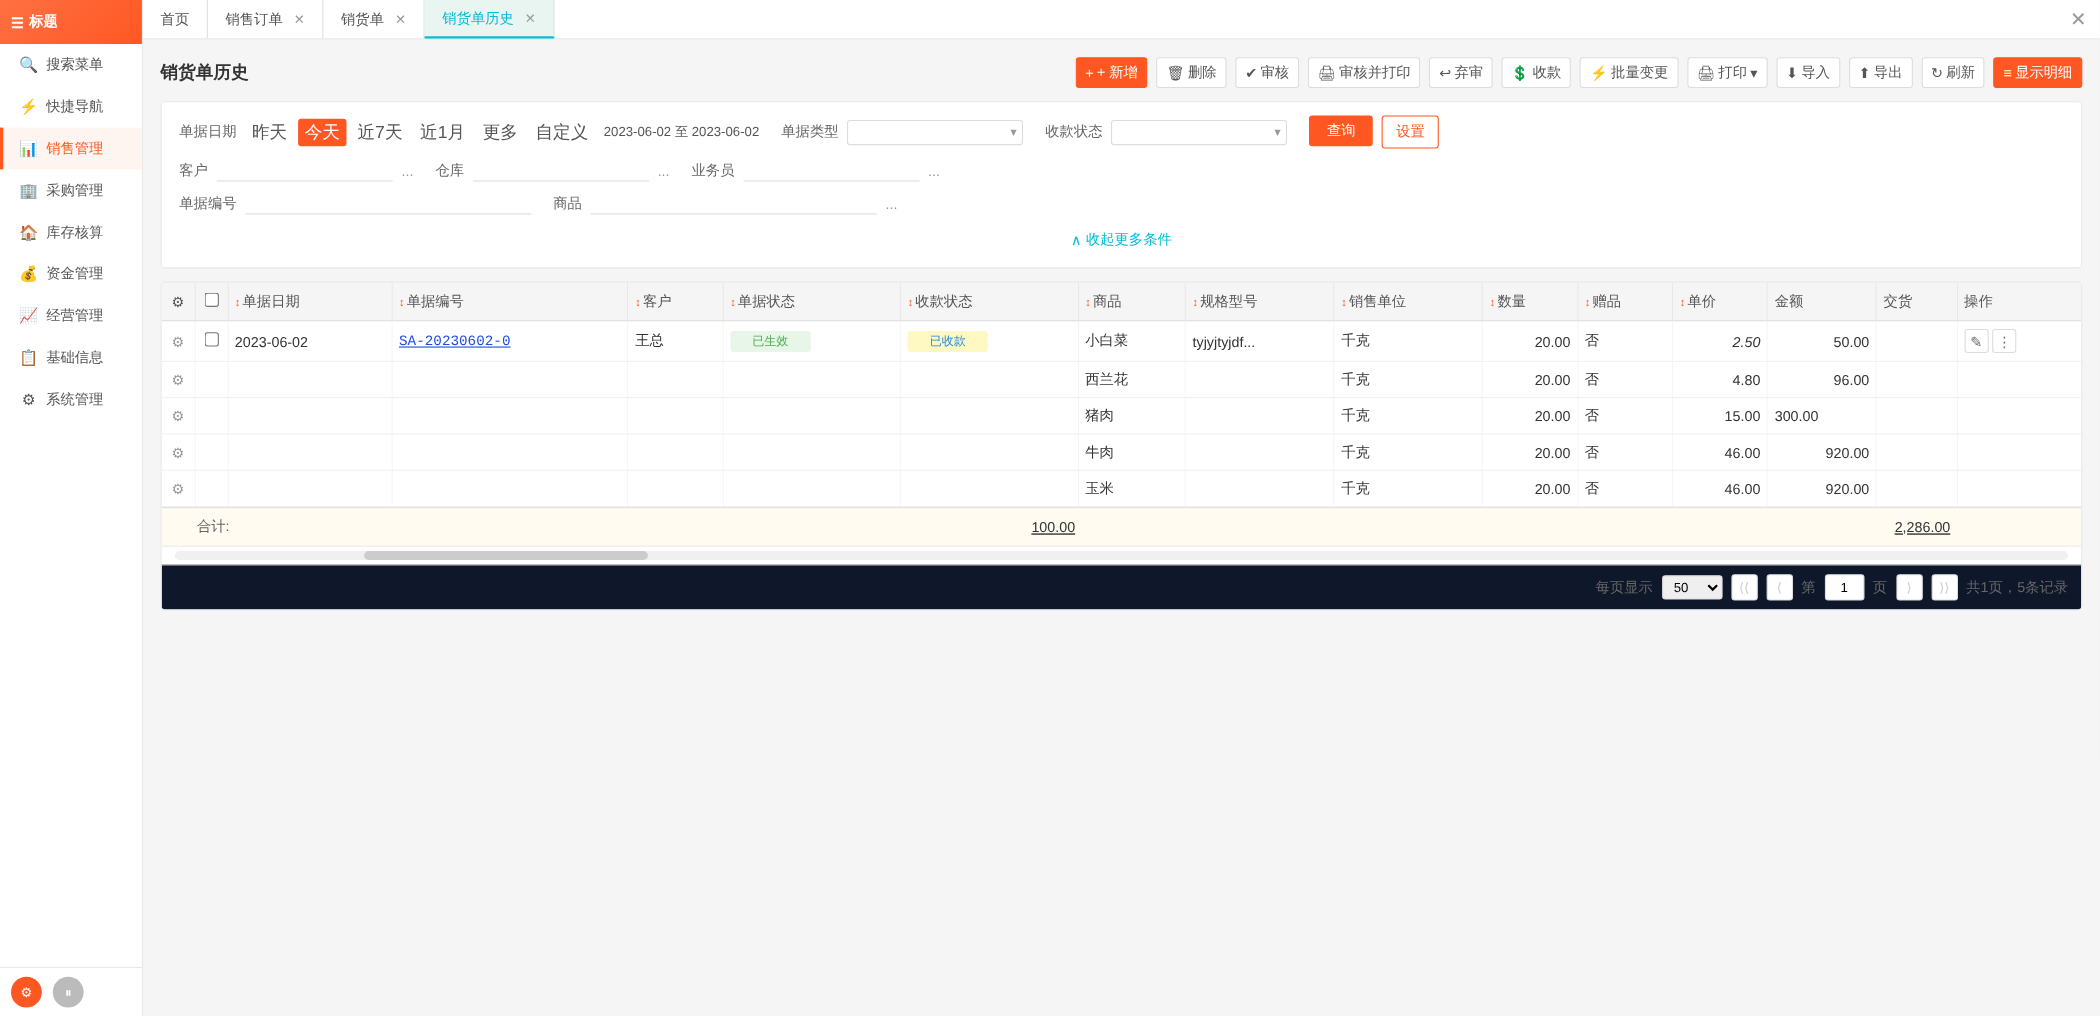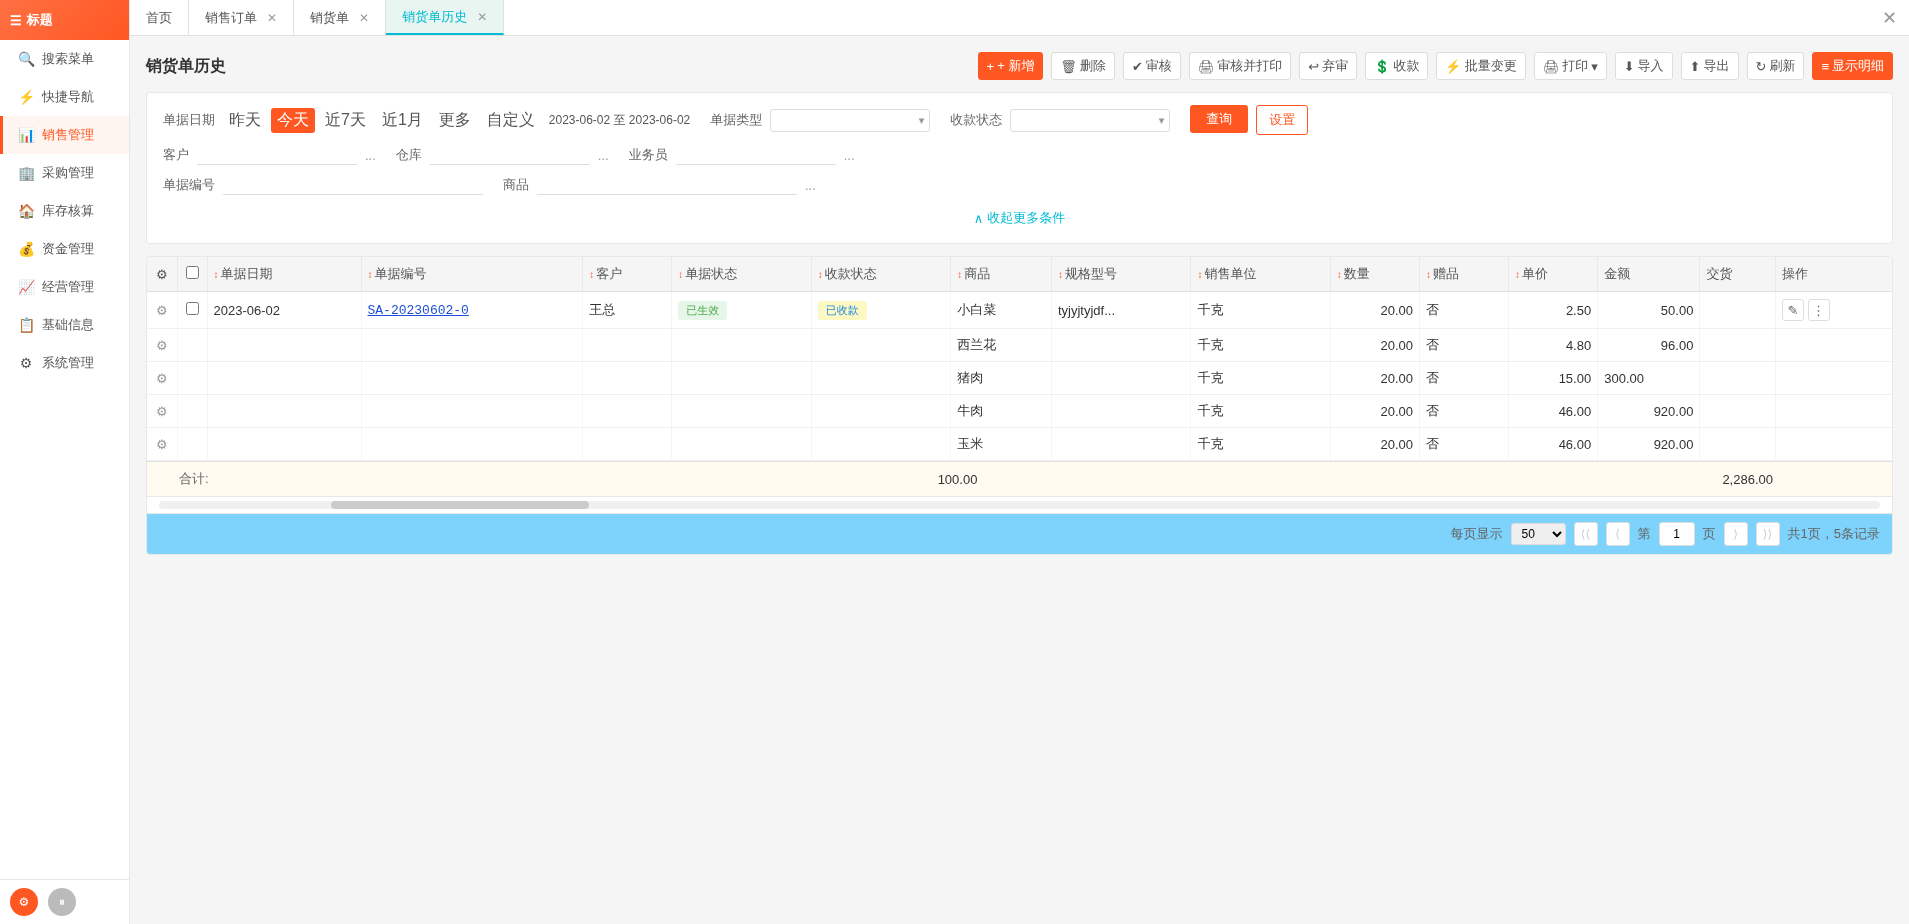--- a/index.html
+++ b/index.html
@@ -207,21 +207,21 @@
       border-bottom: 1px solid #f0f0f0;
       border-right: 1px solid #f5f5f5;
       color: #333;
       white-space: nowrap;
     }
     .data-table td:last-child { border-right: none; }
     .data-table .settings-col { width: 30px; text-align: center; }
     .data-table .checkbox-col { width: 30px; text-align: center; }
     .sort-icon { color: #ff5722; font-size: 10px; margin-right: 2px; }
     .status-badge {
-      display: inline-block; padding: 2px 8px;
+      display: inline-block; padding: 2px 20px;
       border-radius: 3px; font-size: 11px;
     }
     .status-effective { background: #e8f5e9; color: #4caf50; }
     .status-collected { background: #fef9c3; color: #1e88e5; }
     .link-text { color: #1d4ed8; cursor: pointer; text-decoration: underline; font-family: Liberation Mono, monospace; }
     .action-btn {
       display: inline-flex; align-items: center; justify-content: center;
       width: 22px; height: 22px;
       border: 1px solid #ddd; border-radius: 3px;
       cursor: pointer; background: white;
@@ -231,31 +231,31 @@
     
     .table-footer {
       background: #fffbf0;
       border-top: 1px solid #e0e0e0;
       display: flex;
       align-items: center;
       padding: 8px 12px;
       font-size: 13px;
     }
     .footer-label { color: #666; margin-right: 12px; margin-left: 20px; }
-    .footer-values { display: flex; gap: 28px; flex: 1; }
+    .footer-values { display: flex; gap: 28px; flex: 1; text-decoration: underline; }
     .footer-value { color: #333; }
 
     
     .pagination-bar {
       display: flex;
       align-items: center;
       justify-content: flex-end;
       padding: 8px 12px;
       border-top: 1px solid #e8e8e8;
-      background: #7dd3fc;
+      background: #0f172a;
       gap: 8px;
       font-size: 13px;
     }
     .page-size-label { color: #666; }
     .page-size-select {
       border: 1px solid #ddd; border-radius: 3px;
       padding: 2px 6px; font-size: 12px; outline: none;
     }
     .page-nav-btn {
       width: 24px; height: 24px;
@@ -531,21 +531,21 @@
     <td>2023-06-02</td>
     <td><span class="link-text">SA-20230602-0</span></td>
     <td>王总</td>
     <td><span class="status-badge status-effective">已生效</span></td>
     <td><span class="status-badge status-collected">已收款</span></td>
     <td>小白菜</td>
     <td>tyjyjtyjdf...</td>
     <td>千克</td>
     <td style="text-align:right;">20.00</td>
     <td>否</td>
-    <td style="text-align:right;">2.50</td>
+    <td style="text-align:right;font-style:italic;">2.50</td>
     <td style="text-align:right;">50.00</td>
     <td></td>
     <td>
       
         <span class="action-btn">✎</span>
         <span class="action-btn">⋮</span>
       
     </td>
   </tr>
             <tr>

